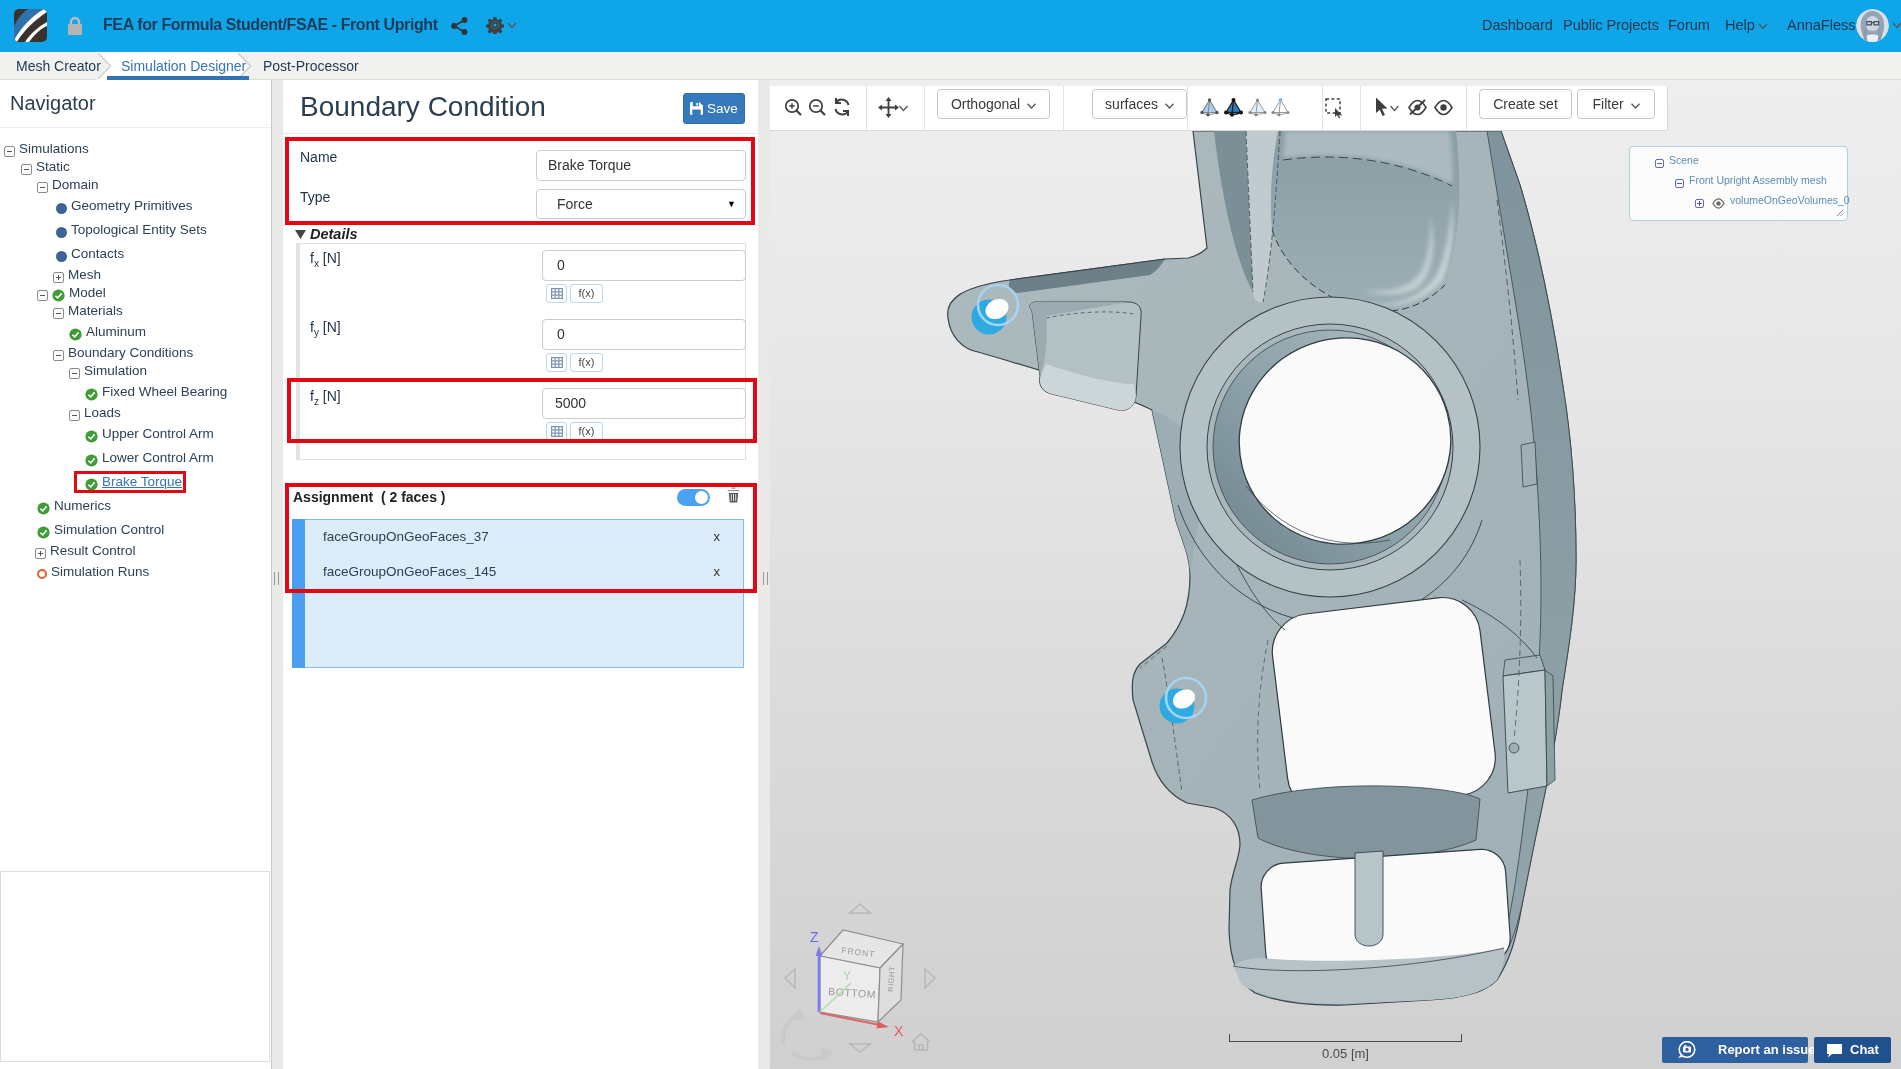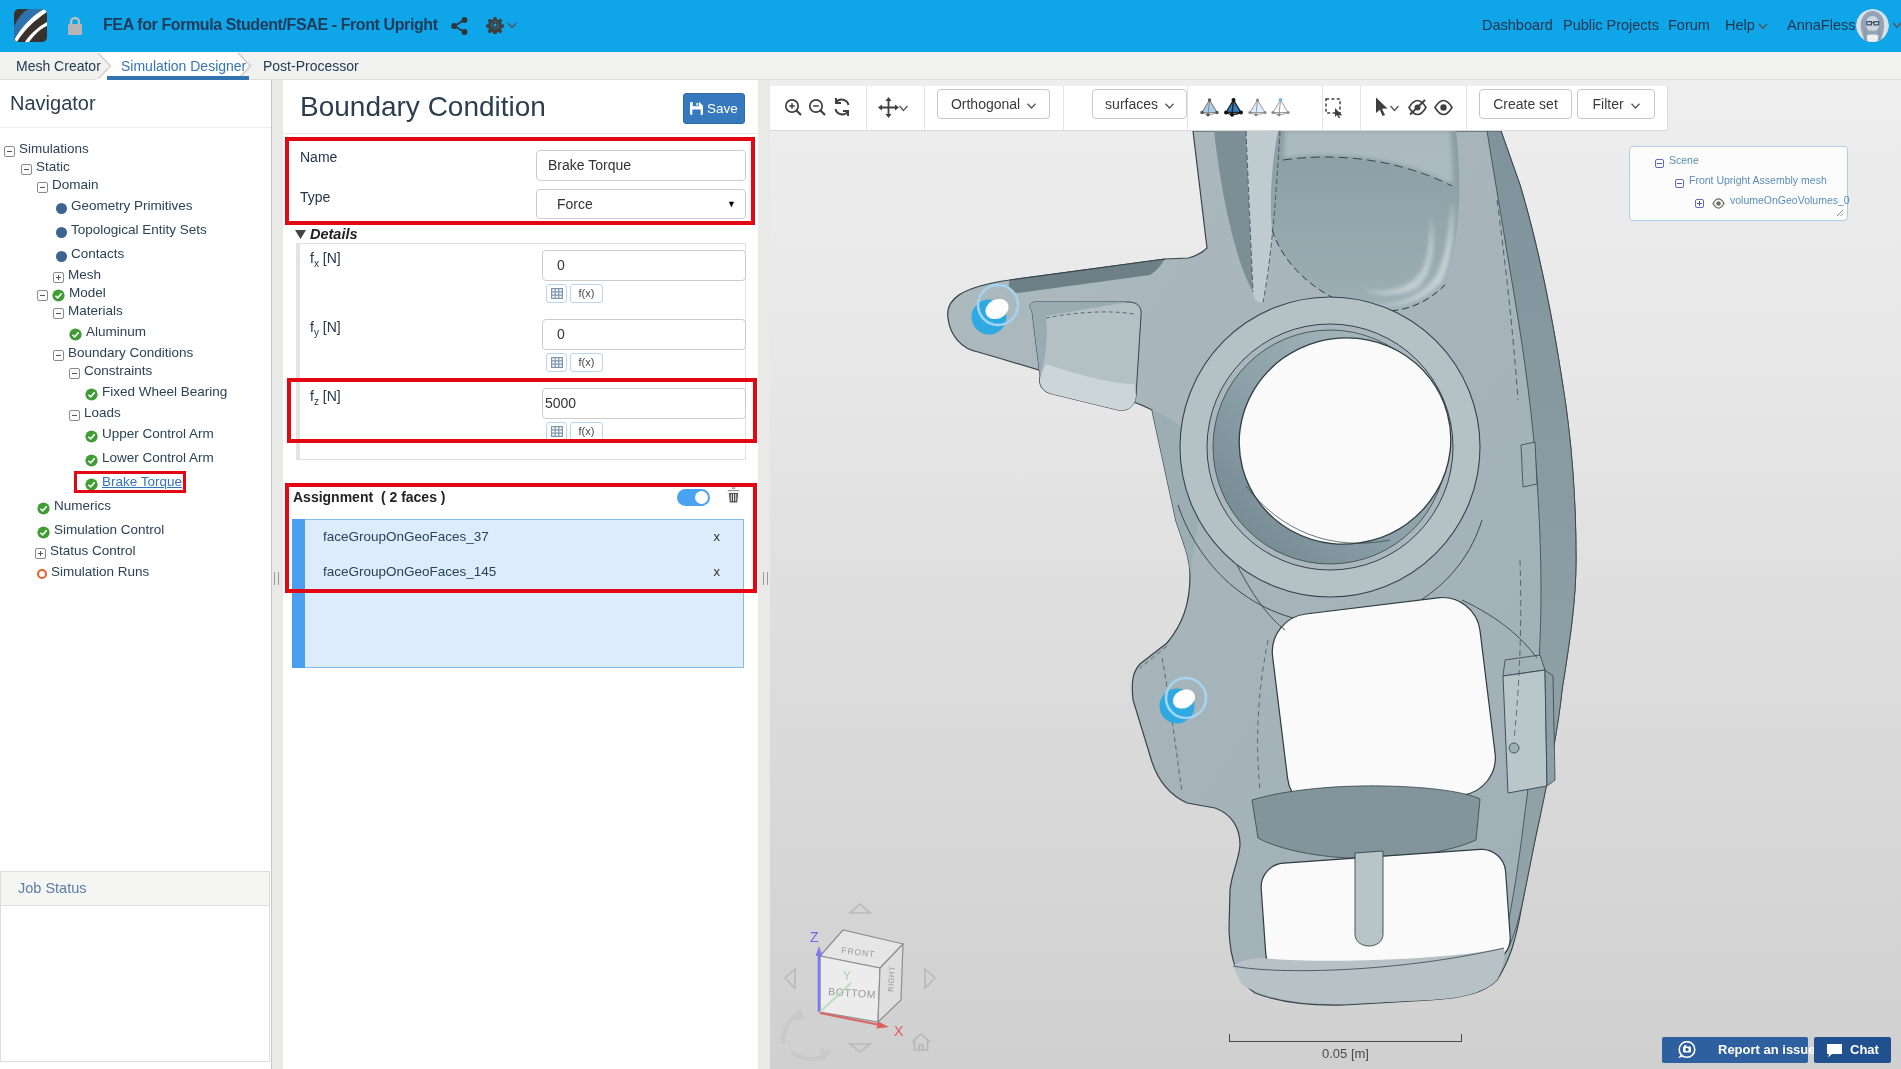--- a/index.html
+++ b/index.html
@@ -159,21 +159,21 @@
     <div class="trow" style="left:37px;top:207px"><span class="pm"></span><svg class="gchk" viewBox="0 0 16 16">
           <circle cx="8" cy="8" r="7.5" fill="#3f9c35"></circle>
           <path d="M4.2 8.3 L7 11 L11.8 5.4" stroke="#fff" stroke-width="2" fill="none"></path>
         </svg><span class="lbl">Model</span></div>
     <div class="trow" style="left:53px;top:225px"><span class="pm"></span><span class="lbl">Materials</span></div>
     <div class="trow" style="left:69px;top:246px"><svg class="gchk" viewBox="0 0 16 16">
           <circle cx="8" cy="8" r="7.5" fill="#3f9c35"></circle>
           <path d="M4.2 8.3 L7 11 L11.8 5.4" stroke="#fff" stroke-width="2" fill="none"></path>
         </svg><span class="lbl">Aluminum</span></div>
     <div class="trow" style="left:53px;top:267px"><span class="pm"></span><span class="lbl">Boundary Conditions</span></div>
-    <div class="trow" style="left:69px;top:285px"><span class="pm"></span><span class="lbl">Constraints</span></div>
+    <div class="trow" style="left:69px;top:285px"><span class="pm"></span><span class="lbl">Simulation</span></div>
     <div class="trow" style="left:85px;top:306px"><svg class="gchk" viewBox="0 0 16 16">
           <circle cx="8" cy="8" r="7.5" fill="#3f9c35"></circle>
           <path d="M4.2 8.3 L7 11 L11.8 5.4" stroke="#fff" stroke-width="2" fill="none"></path>
         </svg><span class="lbl">Fixed Wheel Bearing</span></div>
     <div class="trow" style="left:69px;top:327px"><span class="pm"></span><span class="lbl">Loads</span></div>
     <div class="trow" style="left:85px;top:348px"><svg class="gchk" viewBox="0 0 16 16">
           <circle cx="8" cy="8" r="7.5" fill="#3f9c35"></circle>
           <path d="M4.2 8.3 L7 11 L11.8 5.4" stroke="#fff" stroke-width="2" fill="none"></path>
         </svg><span class="lbl">Upper Control Arm</span></div>
     <div class="trow" style="left:85px;top:372px"><svg class="gchk" viewBox="0 0 16 16">
@@ -186,26 +186,23 @@
         </svg><span class="lbl" style="color:#3574b5;text-decoration:underline">Brake Torque</span></div>
     <div class="abs" style="left:74px;top:391px;width:112px;height:22px;border:3px solid #e30613"></div>
     <div class="trow" style="left:37px;top:420px"><svg class="gchk" viewBox="0 0 16 16">
           <circle cx="8" cy="8" r="7.5" fill="#3f9c35"></circle>
           <path d="M4.2 8.3 L7 11 L11.8 5.4" stroke="#fff" stroke-width="2" fill="none"></path>
         </svg><span class="lbl">Numerics</span></div>
     <div class="trow" style="left:37px;top:444px"><svg class="gchk" viewBox="0 0 16 16">
           <circle cx="8" cy="8" r="7.5" fill="#3f9c35"></circle>
           <path d="M4.2 8.3 L7 11 L11.8 5.4" stroke="#fff" stroke-width="2" fill="none"></path>
         </svg><span class="lbl">Simulation Control</span></div>
-    <div class="trow" style="left:35px;top:465px"><span class="pm plus"></span><span class="lbl">Status Control</span></div>
+    <div class="trow" style="left:35px;top:465px"><span class="pm plus"></span><span class="lbl">Result Control</span></div>
     <div class="trow" style="left:37px;top:486px"><span class="ocirc"></span><span class="lbl">Simulation Runs</span></div>
     <div id="jobpanel">
-      <div id="jobhead">
-          <span>Job Status</span>
-        </div>
     </div>
   </div>
   <div id="midpanel">
     <div id="bchead">Boundary Condition</div>
     <div id="savebtn"><svg style="vertical-align:-2px" width="13" height="13" viewBox="0 0 14 14">
           <path fill="#fff" d="M0 1.5 A1.5 1.5 0 0 1 1.5 0 H10 L14 4 V12.5 A1.5 1.5 0 0 1 12.5 14 H1.5 A1.5 1.5 0 0 1 0 12.5 Z M3 0 H9.5 V4.5 H3 Z M6.8 1 H8.5 V3.7 H6.8 Z M2.5 8 H11.5 V14 H2.5 Z" fill-rule="evenodd"></path>
         </svg> Save</div>
     <div class="hr"></div>
     <div class="flabel" style="left:17px;top:69px">Name</div>
     <div class="inp" style="left:253px;top:70px;width:210px;height:31px;line-height:29px;padding-left:11px">Brake Torque</div>
@@ -222,21 +219,21 @@
           <path fill="none" stroke="#7c97ad" stroke-width="1.2" d="M0.6 0.6 H11.4 V10.4 H0.6 Z M0.6 3.8 H11.4 M0.6 7.1 H11.4 M4.2 0.6 V10.4 M7.8 0.6 V10.4"></path>
         </svg></div>
     <div class="fxbtn" style="left:287px;top:204px;width:33px;line-height:17px">f(x)</div>
     <div class="flabel" style="left:27px;top:239px">f<sub style="font-size:10px">y</sub> [N]</div>
     <div class="inp" style="left:259px;top:239px;width:204px;height:31px;line-height:29px;padding-left:14px">0</div>
     <div class="fxbtn" style="left:263px;top:273px;width:21px"><svg style="margin-top:3px" width="12" height="11" viewBox="0 0 12 11">
           <path fill="none" stroke="#7c97ad" stroke-width="1.2" d="M0.6 0.6 H11.4 V10.4 H0.6 Z M0.6 3.8 H11.4 M0.6 7.1 H11.4 M4.2 0.6 V10.4 M7.8 0.6 V10.4"></path>
         </svg></div>
     <div class="fxbtn" style="left:287px;top:273px;width:33px;line-height:17px">f(x)</div>
     <div class="flabel" style="left:27px;top:308px">f<sub style="font-size:10px">z</sub> [N]</div>
-    <div class="inp" style="left:259px;top:308px;width:204px;height:31px;line-height:29px;padding-left:2px">5000</div>
+    <div class="inp" style="left:259px;top:308px;width:204px;height:31px;line-height:29px;padding-left:12px">5000</div>
     <div class="fxbtn" style="left:263px;top:342px;width:21px"><svg style="margin-top:3px" width="12" height="11" viewBox="0 0 12 11">
           <path fill="none" stroke="#7c97ad" stroke-width="1.2" d="M0.6 0.6 H11.4 V10.4 H0.6 Z M0.6 3.8 H11.4 M0.6 7.1 H11.4 M4.2 0.6 V10.4 M7.8 0.6 V10.4"></path>
         </svg></div>
     <div class="fxbtn" style="left:287px;top:342px;width:33px;line-height:17px">f(x)</div>
     <div class="abs" style="left:10px;top:409px;font-size:14px;color:#222;font-weight:bold">Assignment&nbsp;&nbsp;<span style="font-weight:bold">( 2 faces )</span></div>
     <div class="abs" style="left:394px;top:409px;width:33px;height:17px;border-radius:9px;background:#4aa3f0">
         <span class="abs" style="right:2px;top:2px;width:13px;height:13px;border-radius:50%;background:#fff"></span>
       </div>
     <svg class="abs" style="left:443px;top:406px" width="15" height="18" viewBox="0 0 13 16">
         <path fill="#4a4a4a" d="M1 3.5 h11 v1.4 h-11 Z M4.5 1 h4 v1.6 h-4 Z M2 5.8 h9 l-0.8 9.2 h-7.4 Z M4.5 7 v6.5 M6.5 7 v6.5 M8.5 7 v6.5" stroke="#fff" stroke-width="0.8"></path>

